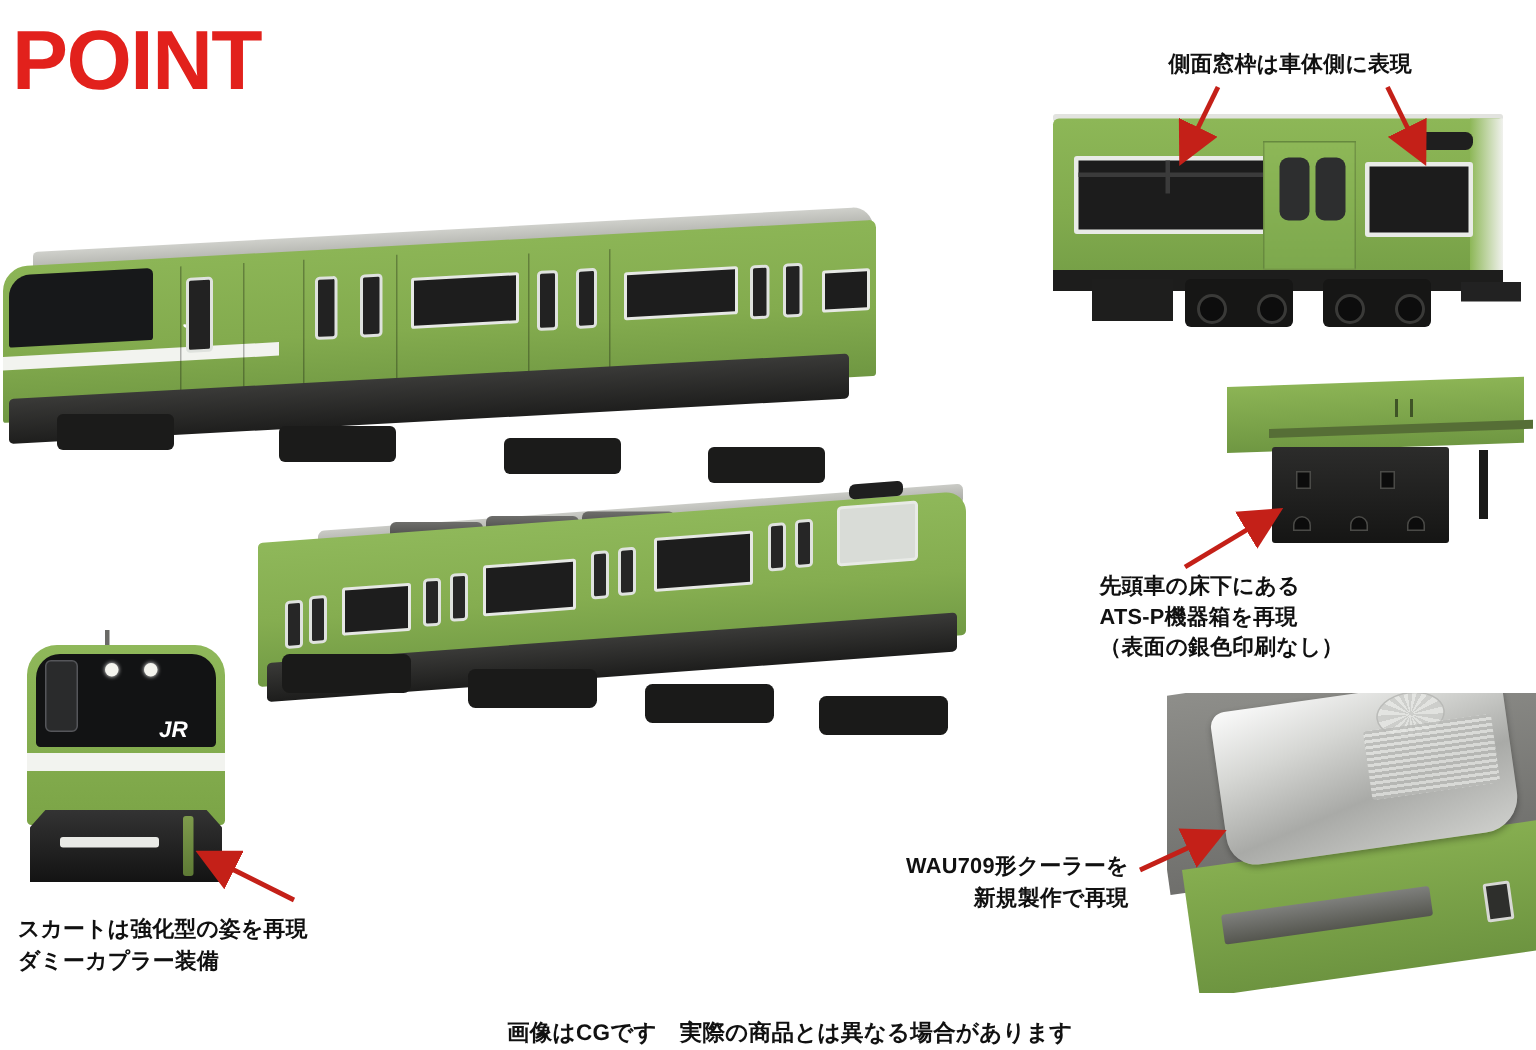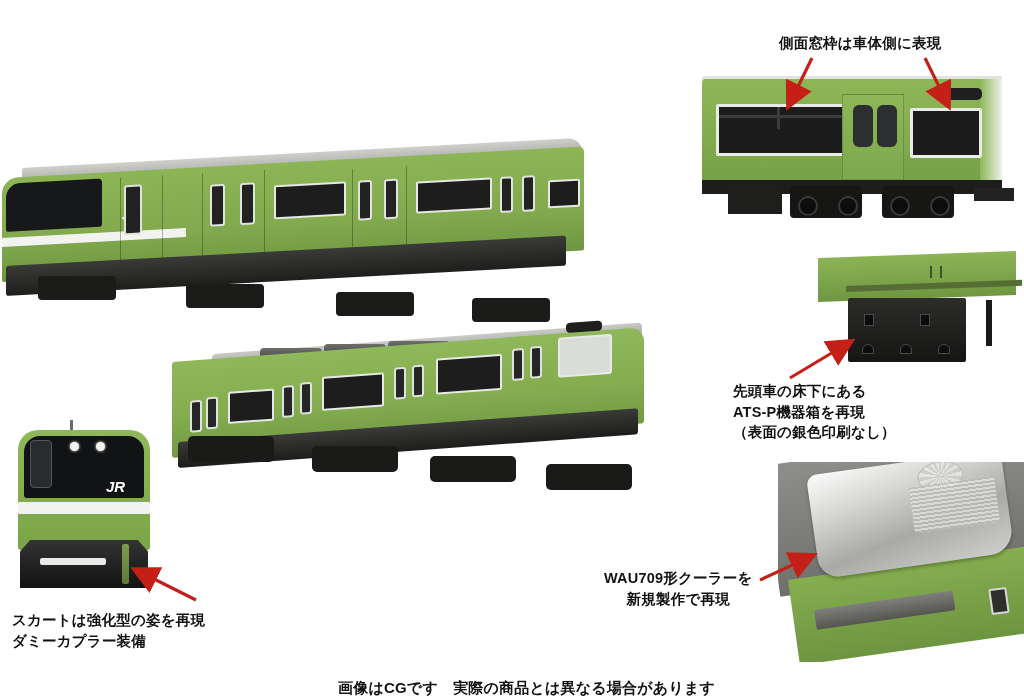--- a/index.html
+++ b/index.html
@@ -23,21 +23,21 @@
     position: absolute; left: 42px; top: 93px;
     font-size: 15.5px; font-weight: bold; color: #111;
     line-height: 1.45; white-space: pre-line; letter-spacing: .2px;
   }
   .anno {
     position: absolute; font-size: 14.5px; font-weight: bold;
     color: #111; line-height: 1.42; white-space: pre-line; letter-spacing: .2px;
   }
   .anno-window  { left: 779px; top: 33px; }
   .anno-ats     { left: 733px; top: 381px; }
-  .anno-cooler  { left: 604px; top: 568px; text-align: center; }
+  .anno-cooler  { left: 604px; top: 568px; text-align: right; }
   .anno-skirt   { left: 12px;  top: 610px; }
   .disclaimer {
     position: absolute; left: 338px; top: 648px;
     font-size: 15px; font-weight: bold; color: #111; letter-spacing: .2px; margin-top: 31px;
   }
 
   
   .arrow { position: absolute; overflow: visible; }
 
   
@@ -277,20 +277,21 @@
     position: absolute; right: 16px; top: 126px; width: 18px; height: 26px;
     background: #2e2f2c; border: 2px solid #d7d8d4; border-radius: 2px;
     transform: rotate(-8deg);
   }
 </style>
 </head>
 <body>
 
 <div id="stage">
 
+  <div class="point-title">POINT</div>
 
   <div class="anno anno-window">側面窓枠は車体側に表現</div>
   <div class="anno anno-ats">先頭車の床下にある
 ATS-P機器箱を再現
 （表面の銀色印刷なし）</div>
   <div class="anno anno-cooler">WAU709形クーラーを
 新規製作で再現</div>
   <div class="anno anno-skirt">スカートは強化型の姿を再現
 ダミーカプラー装備</div>
   <div class="disclaimer">画像はCGです　実際の商品とは異なる場合があります</div>

